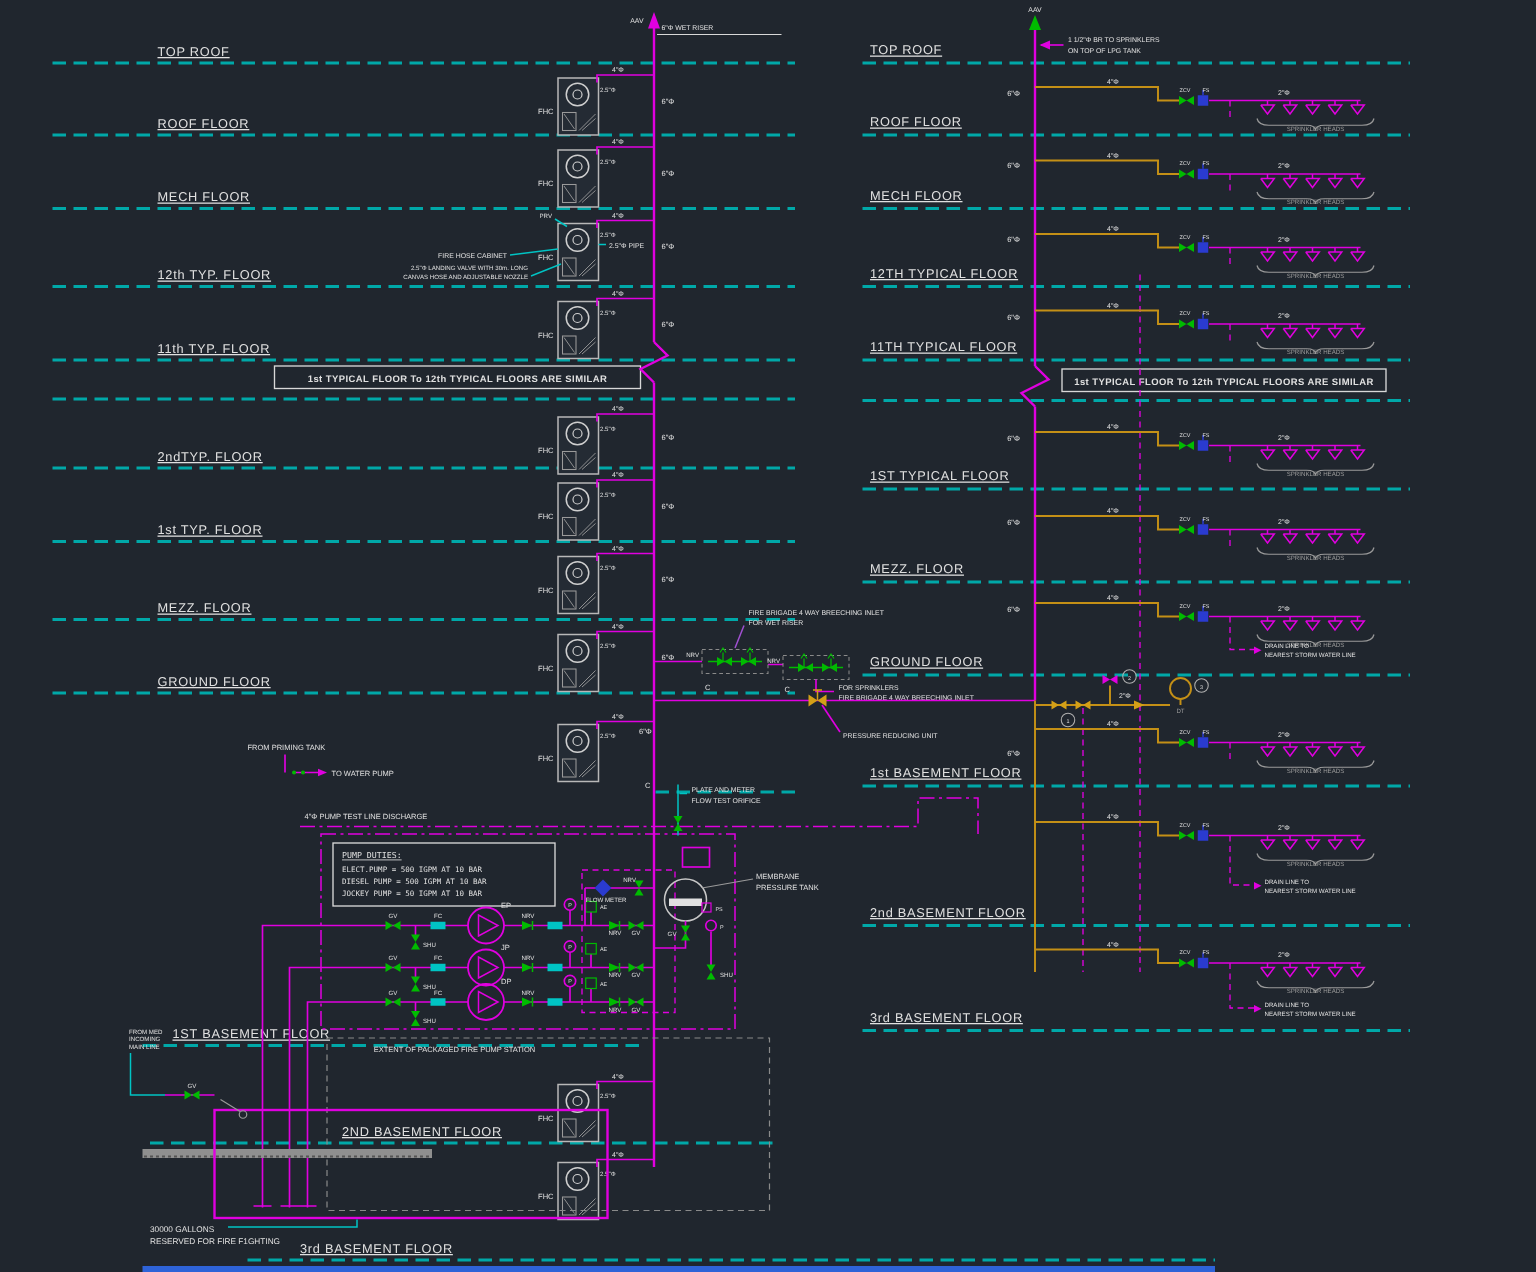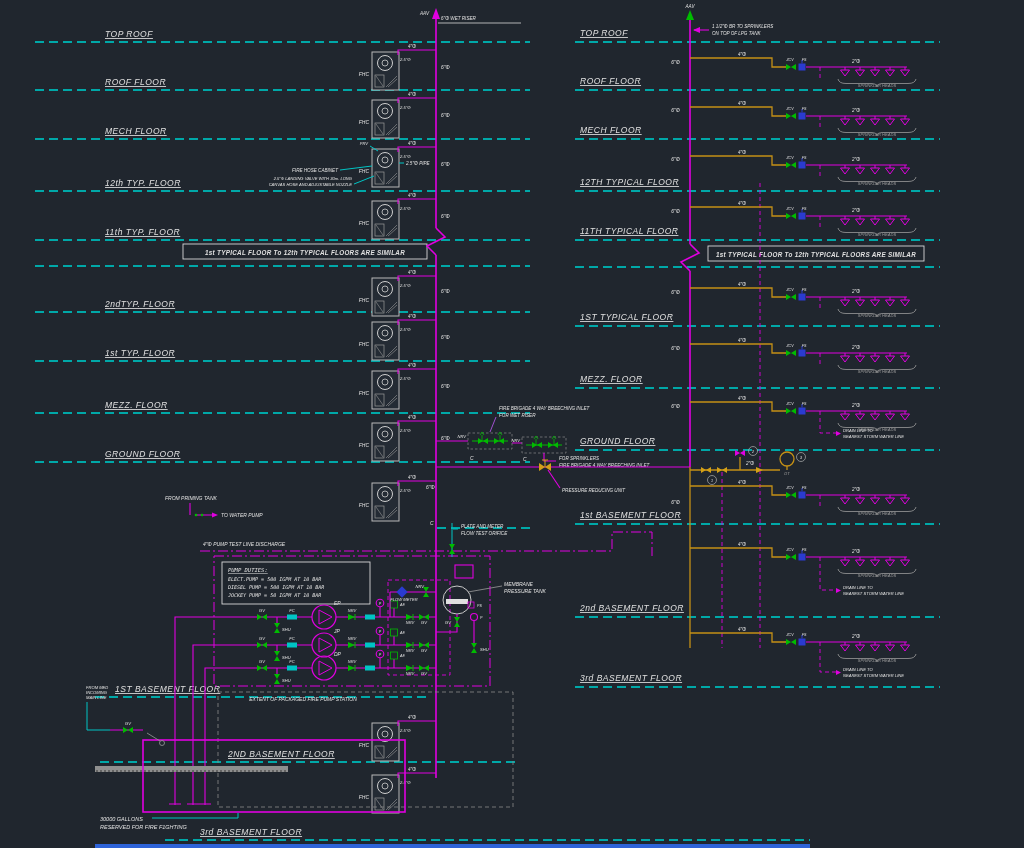--- a/index.html
+++ b/index.html
@@ -1,16 +1,16 @@
 <!DOCTYPE html>
 <html><head>
 <meta charset="utf-8">
 <style>
   html,body{margin:0;padding:0;background:#20262e;}
-  #stage{width:1004px;height:848px;position:relative;overflow:hidden;font-style:italic;}
+  #stage{width:1004px;height:848px;position:relative;overflow:hidden;}
   svg{display:block;}
   text{fill:#e0e0e0;font-family:"Liberation Sans",sans-serif;}
   .t8{font-size:8.5px;letter-spacing:.5px;}
   .t65{font-size:6.3px;font-weight:bold;letter-spacing:.3px;}
   .t55{font-size:5.5px;}
   .t5{font-size:5px;}
   .t45{font-size:4.6px;}
   .t4{font-size:4.1px;}
   .t38{font-size:3.6px;}
   .mid{text-anchor:middle;}

